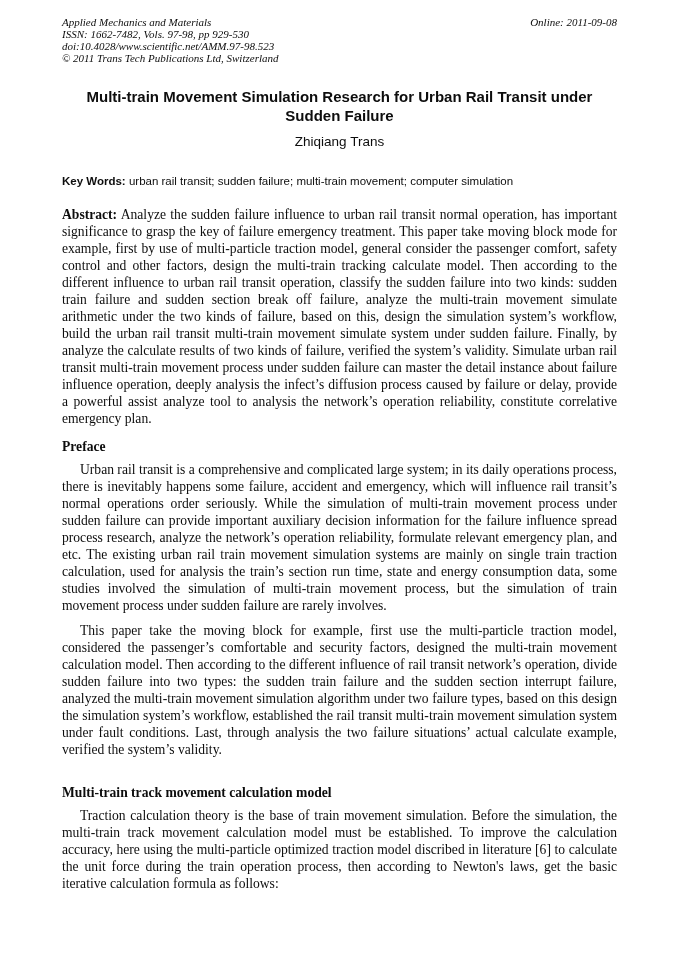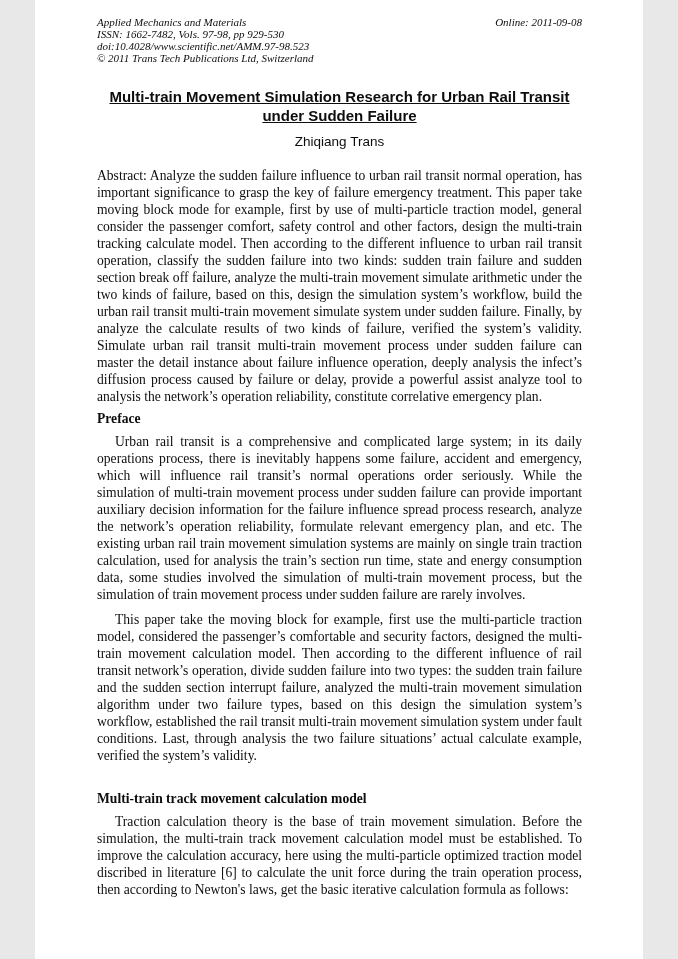--- a/index.html
+++ b/index.html
@@ -1,18 +1,18 @@
 <!DOCTYPE html>
 <html><head>
 <meta charset="utf-8">
 <style>
   html,body{margin:0;padding:0;background:#e8e8e8;}
   .page{
     position:relative;
-    width:608px;height:959px;
+    width:678px;height:959px;
     background:#ffffff;
     margin:0 auto;
     box-sizing:border-box;
     padding:16px 61px 0 62px;
     color:#0d0d0d;
     overflow:hidden;
   }
   
   .jheader{
     display:flex;justify-content:space-between;align-items:flex-start;
@@ -22,21 +22,20 @@
   }
   .jheader .left div{white-space:nowrap;}
   .jheader .right{white-space:nowrap;text-align:right;font-style:italic;}
   
   .title{
     margin:23px 0 0 0;
     font-family:"Liberation Sans","DejaVu Sans",sans-serif;
     font-weight:bold;
     font-size:15px;line-height:19px;
     text-align:center;
-    text-decoration:underline;
   }
   .author{
     margin-top:9px;
     font-family:"Liberation Sans","DejaVu Sans",sans-serif;
     font-size:13.5px;line-height:16px;
     text-align:center;
   }
   .affiliation{
     margin-top:9px;
     font-family:"Liberation Sans","DejaVu Sans",sans-serif;
@@ -56,23 +55,23 @@
     font-size:11.5px;line-height:15px;
   }
   .keywords b{font-weight:bold;}
   
   .abstract{
     margin:17px 0 0 0;
     font-family:"Liberation Serif","DejaVu Serif",serif;
     font-size:13.6px;line-height:17px;
     text-align:justify;
   }
-  .abstract b{font-weight:normal;margin-top:40px;}
+  .abstract b{font-weight:bold;margin-top:40px;}
   h2.sect{
-    margin:5px 0 0 0;
+    margin:11px 0 0 0;
     font-family:"Liberation Serif","DejaVu Serif",serif;
     font-size:13.6px;line-height:17px;
     font-weight:bold;
   }
   h2.sect.gap{margin-top:26px;}
   p.body{
     margin:6px 0 0 0;
     font-family:"Liberation Serif","DejaVu Serif",serif;
     font-size:13.6px;line-height:17px;
     text-align:justify;
@@ -94,20 +93,21 @@
     </div>
     <div class="right">Online: 2011-09-08</div>
   </div>
 
   <h1 class="title">Multi-train Movement Simulation Research for Urban Rail Transit under Sudden Failure</h1>
 
   <div class="author">Zhiqiang Trans</div>
 
 
 
+  <p class="keywords"><b>Key Words:</b> <span>urban rail transit; sudden failure; multi-train movement; computer simulation</span></p>
 
   <p class="abstract"><b>Abstract:</b> <span>Analyze the sudden failure influence to urban rail transit normal operation, has important significance to grasp the key of failure emergency treatment. This paper take moving block mode for example, first by use of multi-particle traction model, general consider the passenger comfort, safety control and other factors, design the multi-train tracking calculate model. Then according to the different influence to urban rail transit operation, classify the sudden failure into two kinds: sudden train failure and sudden section break off failure, analyze the multi-train movement simulate arithmetic under the two kinds of failure, based on this, design the simulation system’s workflow, build the urban rail transit multi-train movement simulate system under sudden failure. Finally, by analyze the calculate results of two kinds of failure, verified the system’s validity. Simulate urban rail transit multi-train movement process under sudden failure can master the detail instance about failure influence operation, deeply analysis the infect’s diffusion process caused by failure or delay, provide a powerful assist analyze tool to analysis the network’s operation reliability, constitute correlative emergency plan.</span></p>
 
   <h2 class="sect">Preface</h2>
   <p class="body">Urban rail transit is a comprehensive and complicated large system; in its daily operations process, there is inevitably happens some failure, accident and emergency, which will influence rail transit’s normal operations order seriously. While the simulation of multi-train movement process under sudden failure can provide important auxiliary decision information for the failure influence spread process research, analyze the network’s operation reliability, formulate relevant emergency plan, and etc. The existing urban rail train movement simulation systems are mainly on single train traction calculation, used for analysis the train’s section run time, state and energy consumption data, some studies involved the simulation of multi-train movement process, but the simulation of train movement process under sudden failure are rarely involves.</p>
   <p class="body">This paper take the moving block for example, first use the multi-particle traction model, considered the passenger’s comfortable and security factors, designed the multi-train movement calculation model. Then according to the different influence of rail transit network’s operation, divide sudden failure into two types: the sudden train failure and the sudden section interrupt failure, analyzed the multi-train movement simulation algorithm under two failure types, based on this design the simulation system’s workflow, established the rail transit multi-train movement simulation system under fault conditions. Last, through analysis the two failure situations’ actual calculate example, verified the system’s validity.</p>
 
   <h2 class="sect gap">Multi-train track movement calculation model</h2>
   <p class="body">Traction calculation theory is the base of train movement simulation. Before the simulation, the multi-train track movement calculation model must be established. To improve the calculation accuracy, here using the multi-particle optimized traction model discribed in literature [6] to calculate the unit force during the train operation process, then according to Newton's laws, get the basic iterative calculation formula as follows:</p>
 

